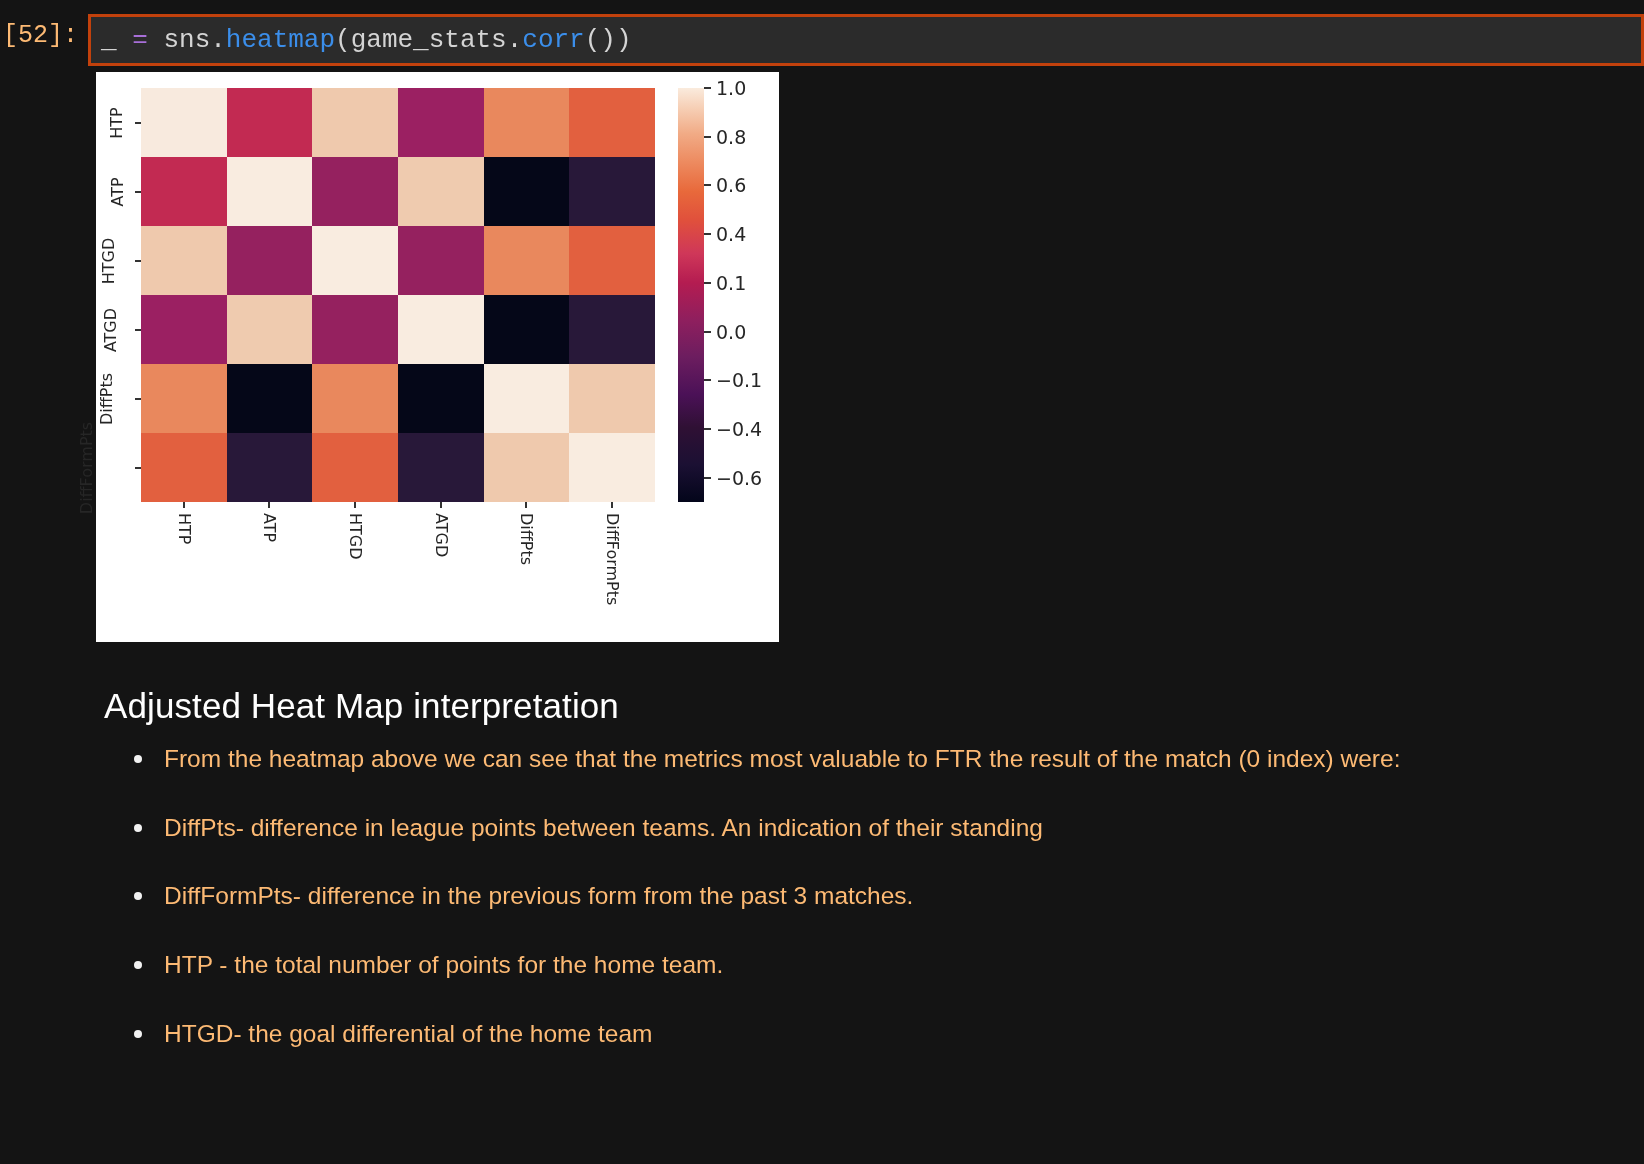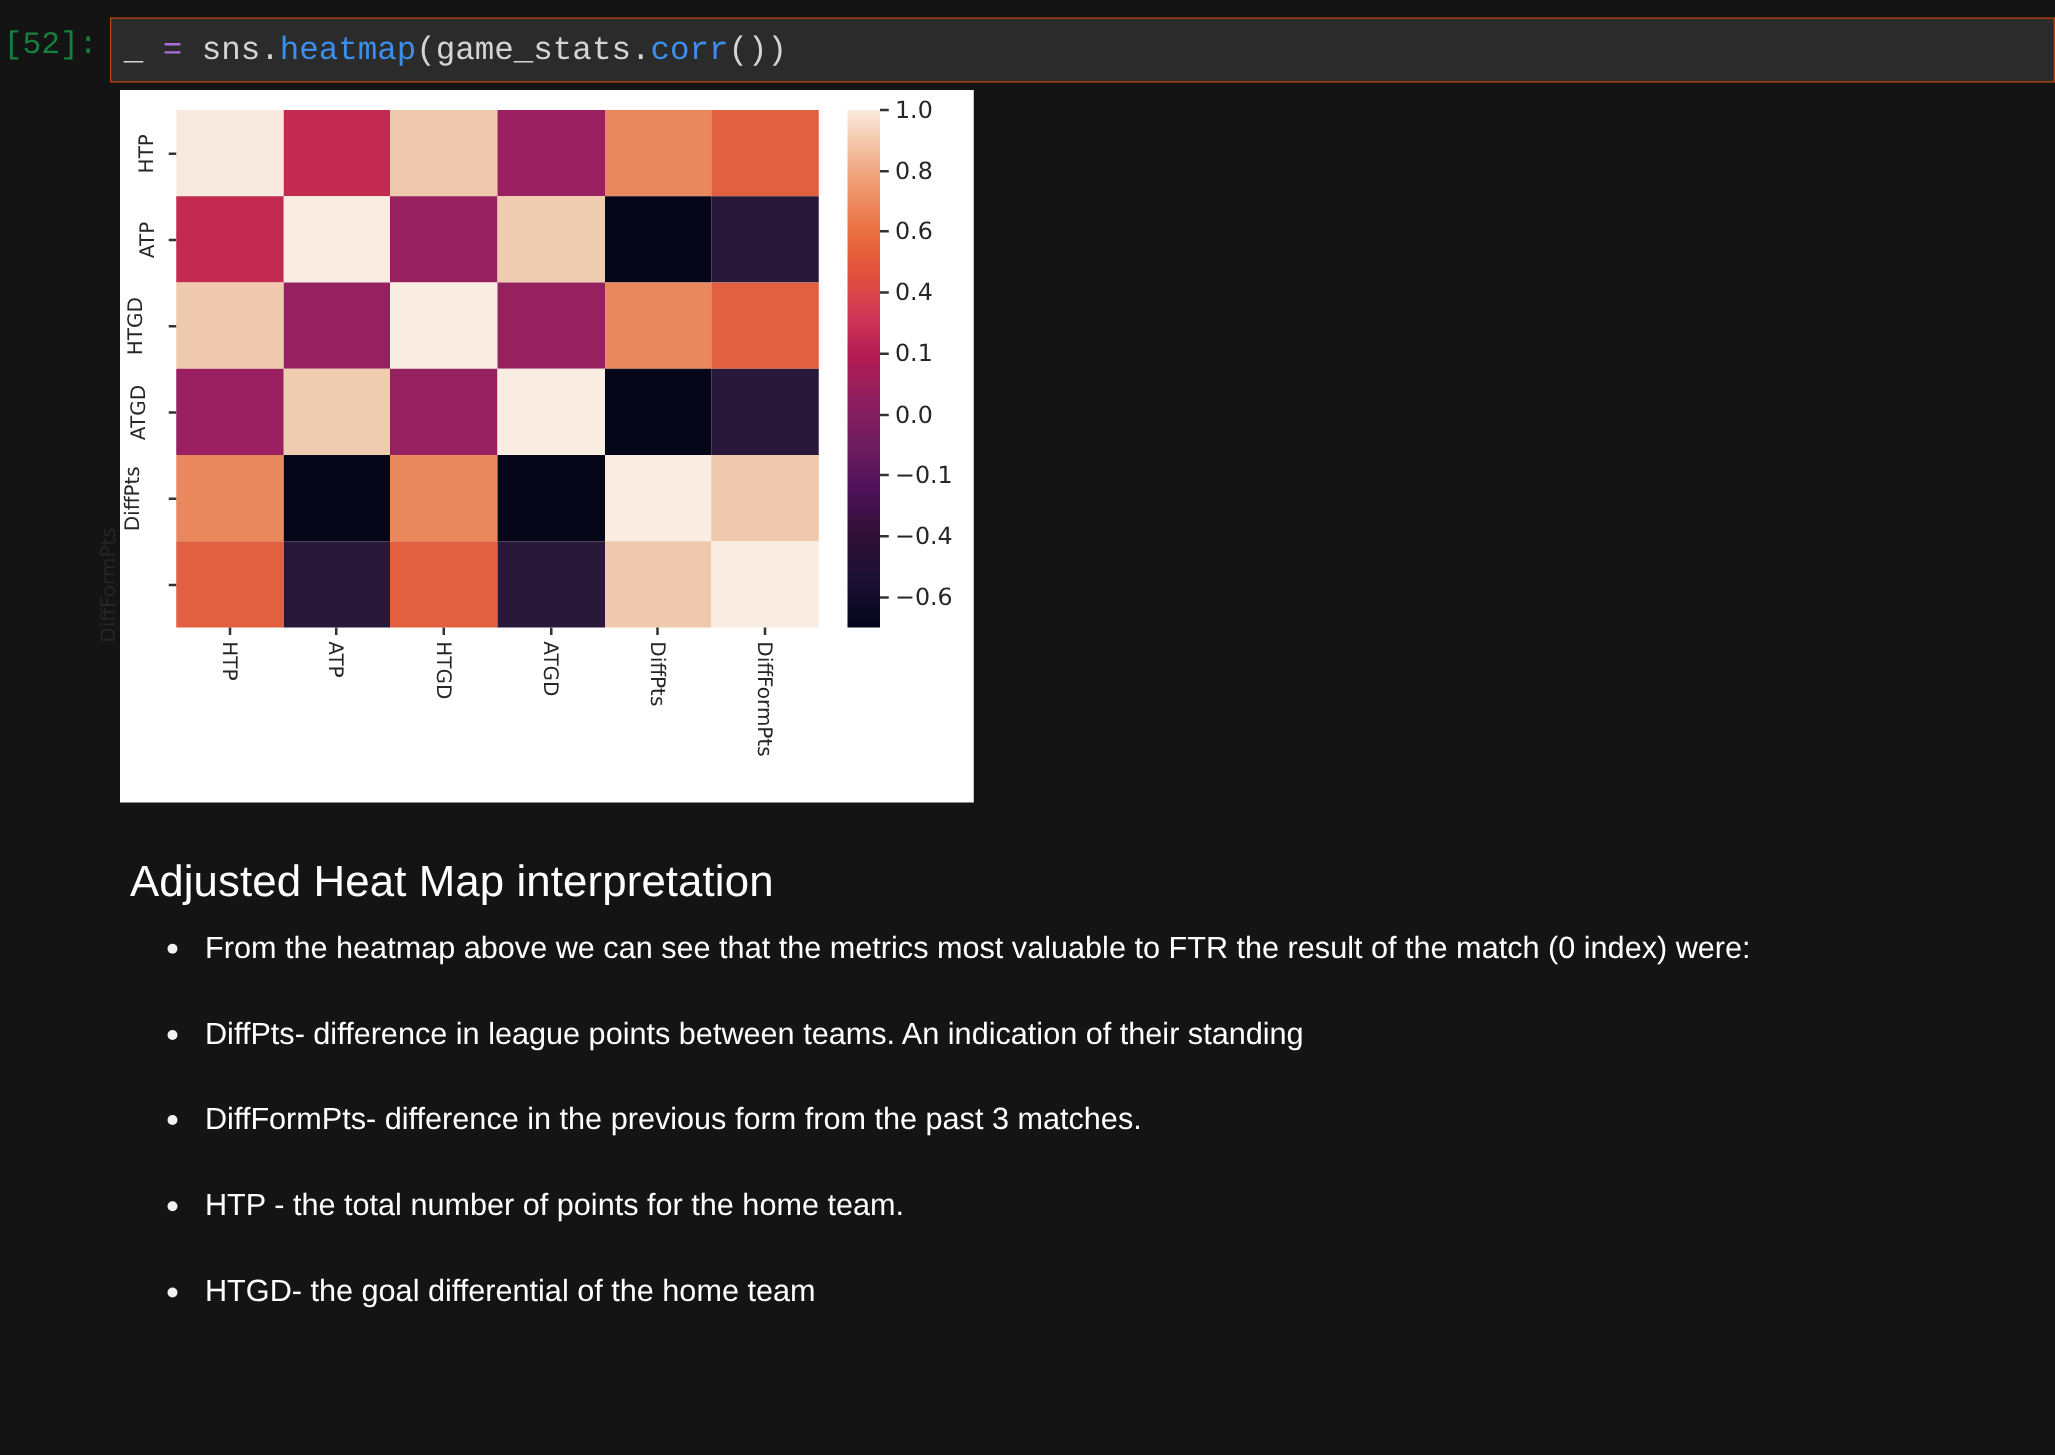--- a/index.html
+++ b/index.html
@@ -23,31 +23,31 @@
     display: flex;
     align-items: flex-start;
     padding: 14px 0 0 0;
     background: #141414;
   }
   .prompt {
     width: 88px;
     flex: 0 0 88px;
     text-align: right;
     padding-right: 10px;
-    color: #15803d;
+    color: #fdba74;
     font-family: "Liberation Mono", monospace;
     font-size: 25px;
     line-height: 44px;
     letter-spacing: 0px;
     user-select: none;
   }
   .code-input {
     flex: 1 1 auto;
     background: #2b2b2b;
-    border: 1px solid #c2410c;
+    border: 3px solid #c2410c;
     height: 52px;
     display: flex;
     align-items: center;
     padding-left: 10px;
     font-family: "Liberation Mono", monospace;
     font-size: 26px;
     line-height: 52px;
     white-space: pre;
     color: #d4d4d4;
     overflow: hidden;
@@ -233,21 +233,21 @@
     list-style: none;
     margin: 0;
     padding: 0 0 0 24px;
   }
   .md li {
     position: relative;
     padding-left: 36px;
     margin: 0 0 38px 0;
     font-size: 24.5px;
     line-height: 1.25;
-    color: #ffffff;
+    color: #fdba74;
     font-family: "Liberation Sans", sans-serif;
   }
   .md li .bullet {
     position: absolute;
     left: 6px;
     top: 11px;
     width: 8px;
     height: 8px;
     border-radius: 50%;
     background: #f2f2f2;

